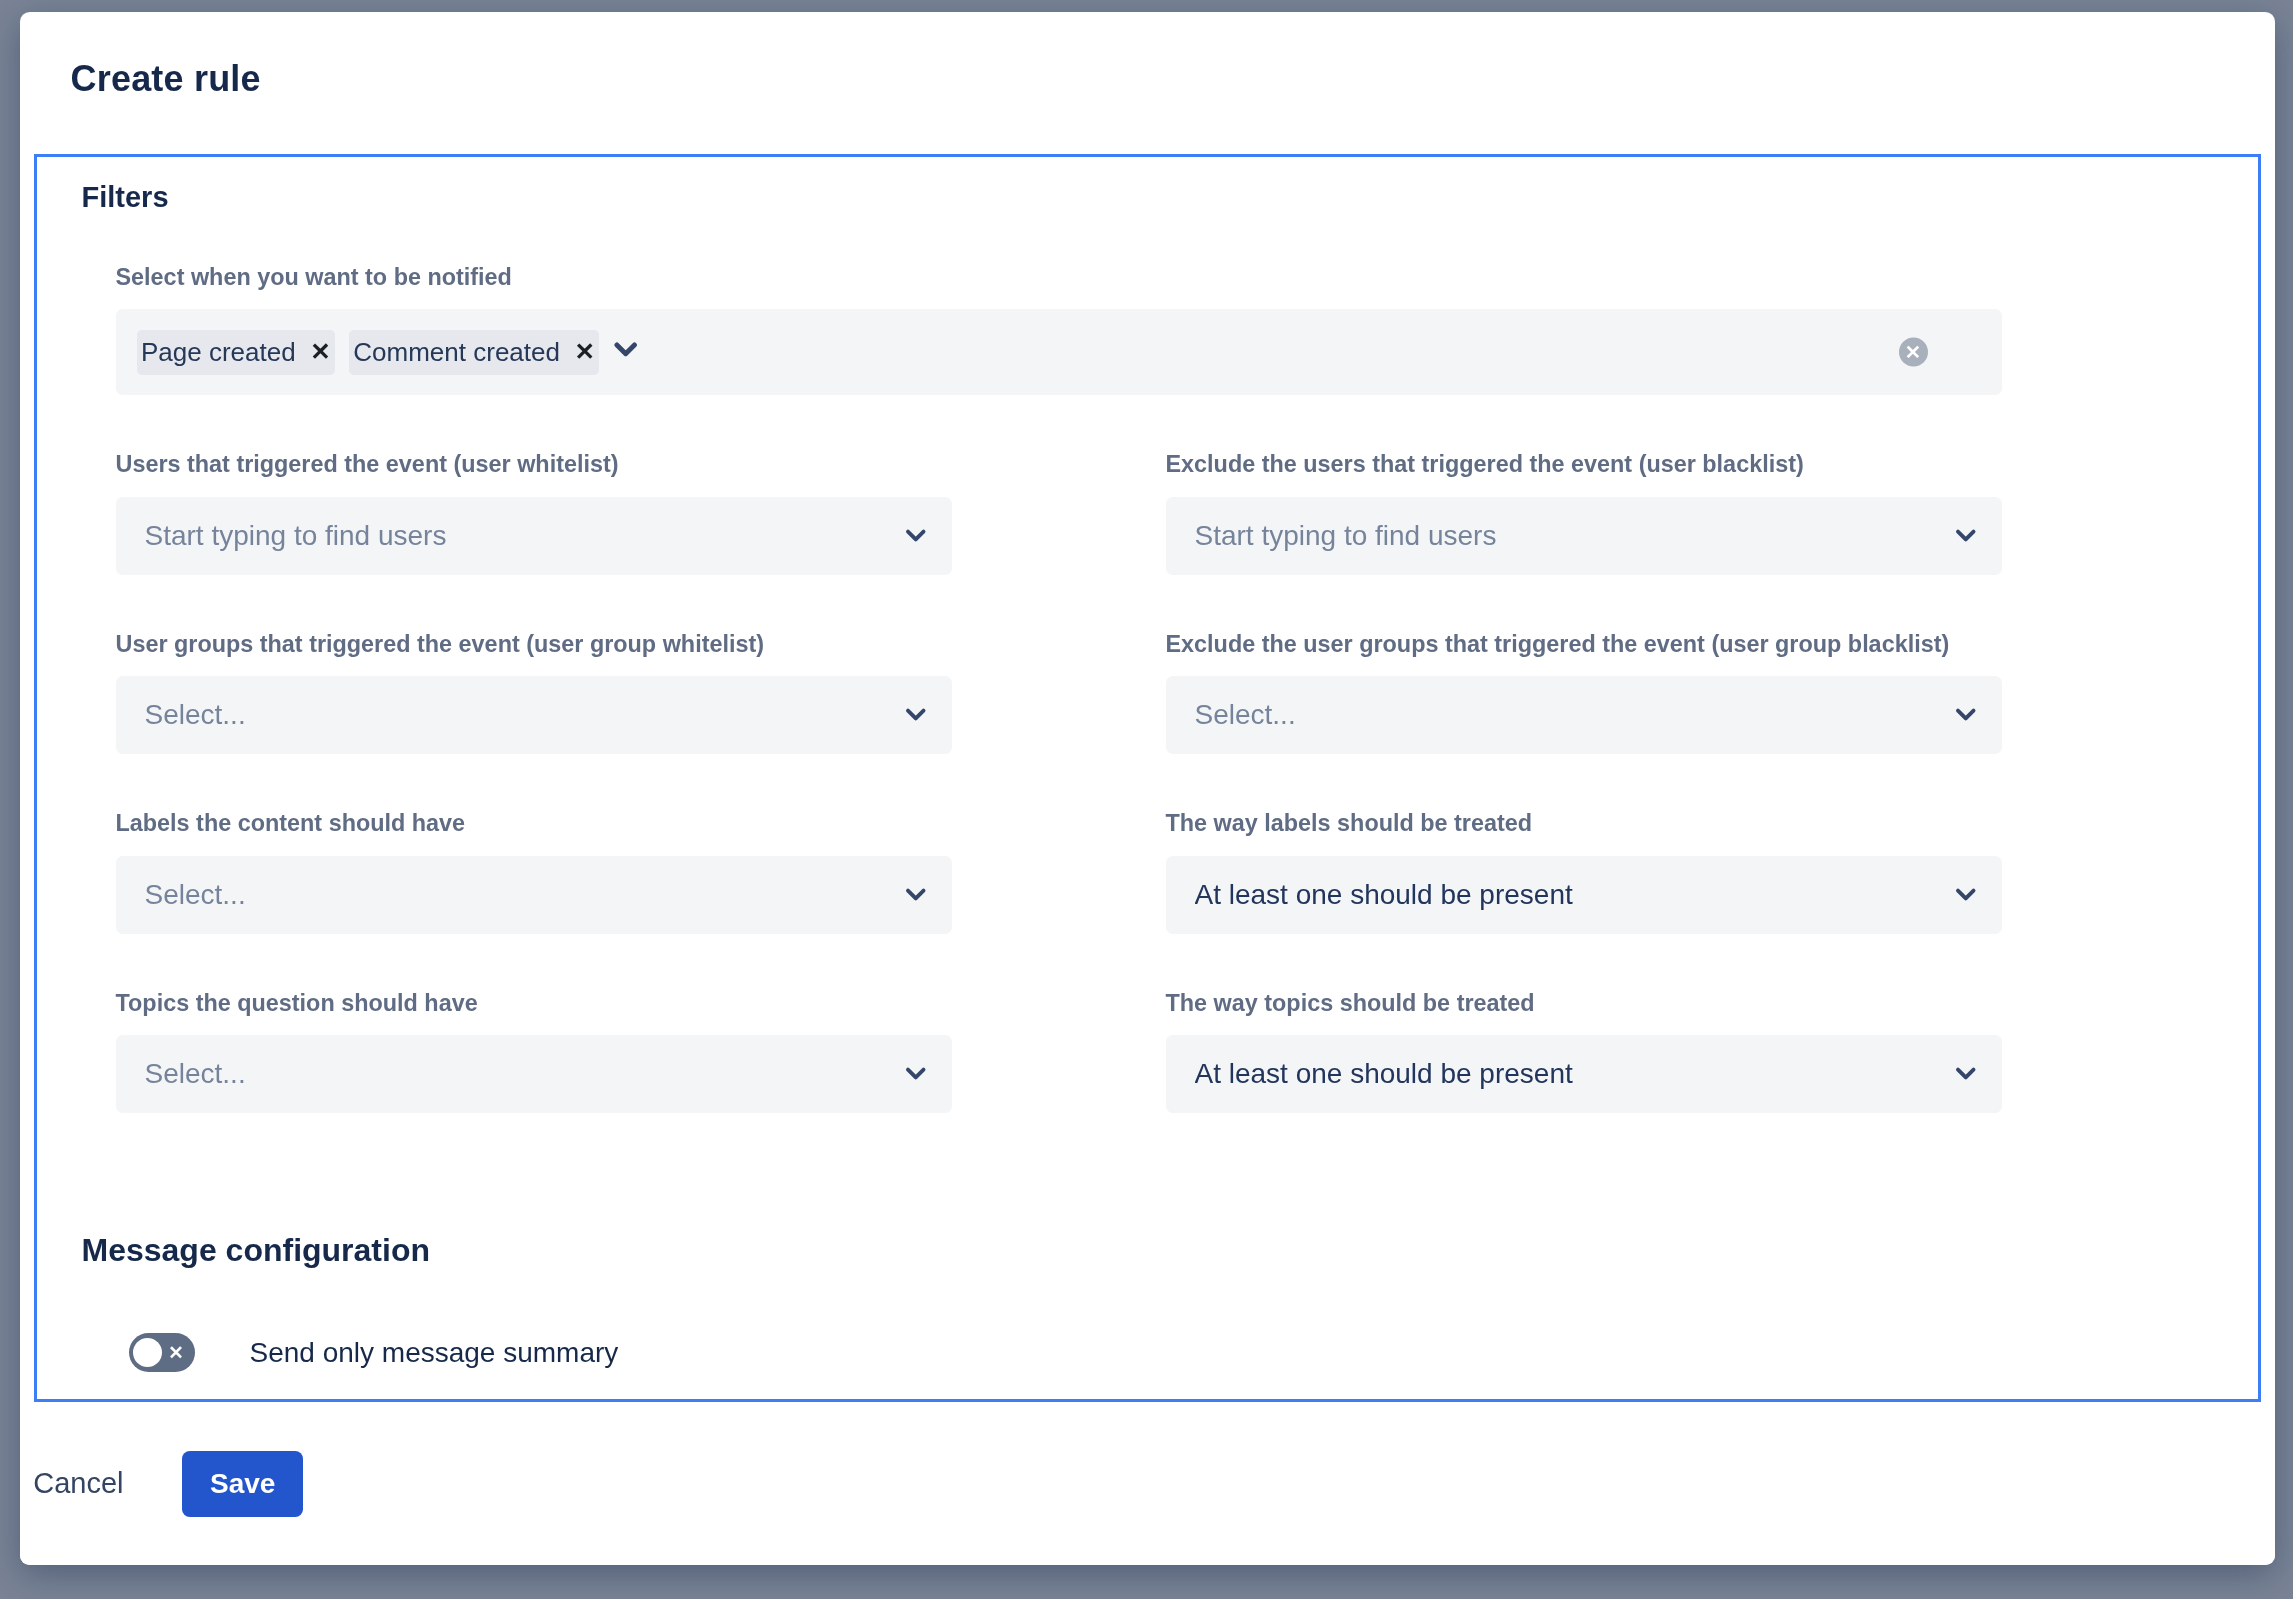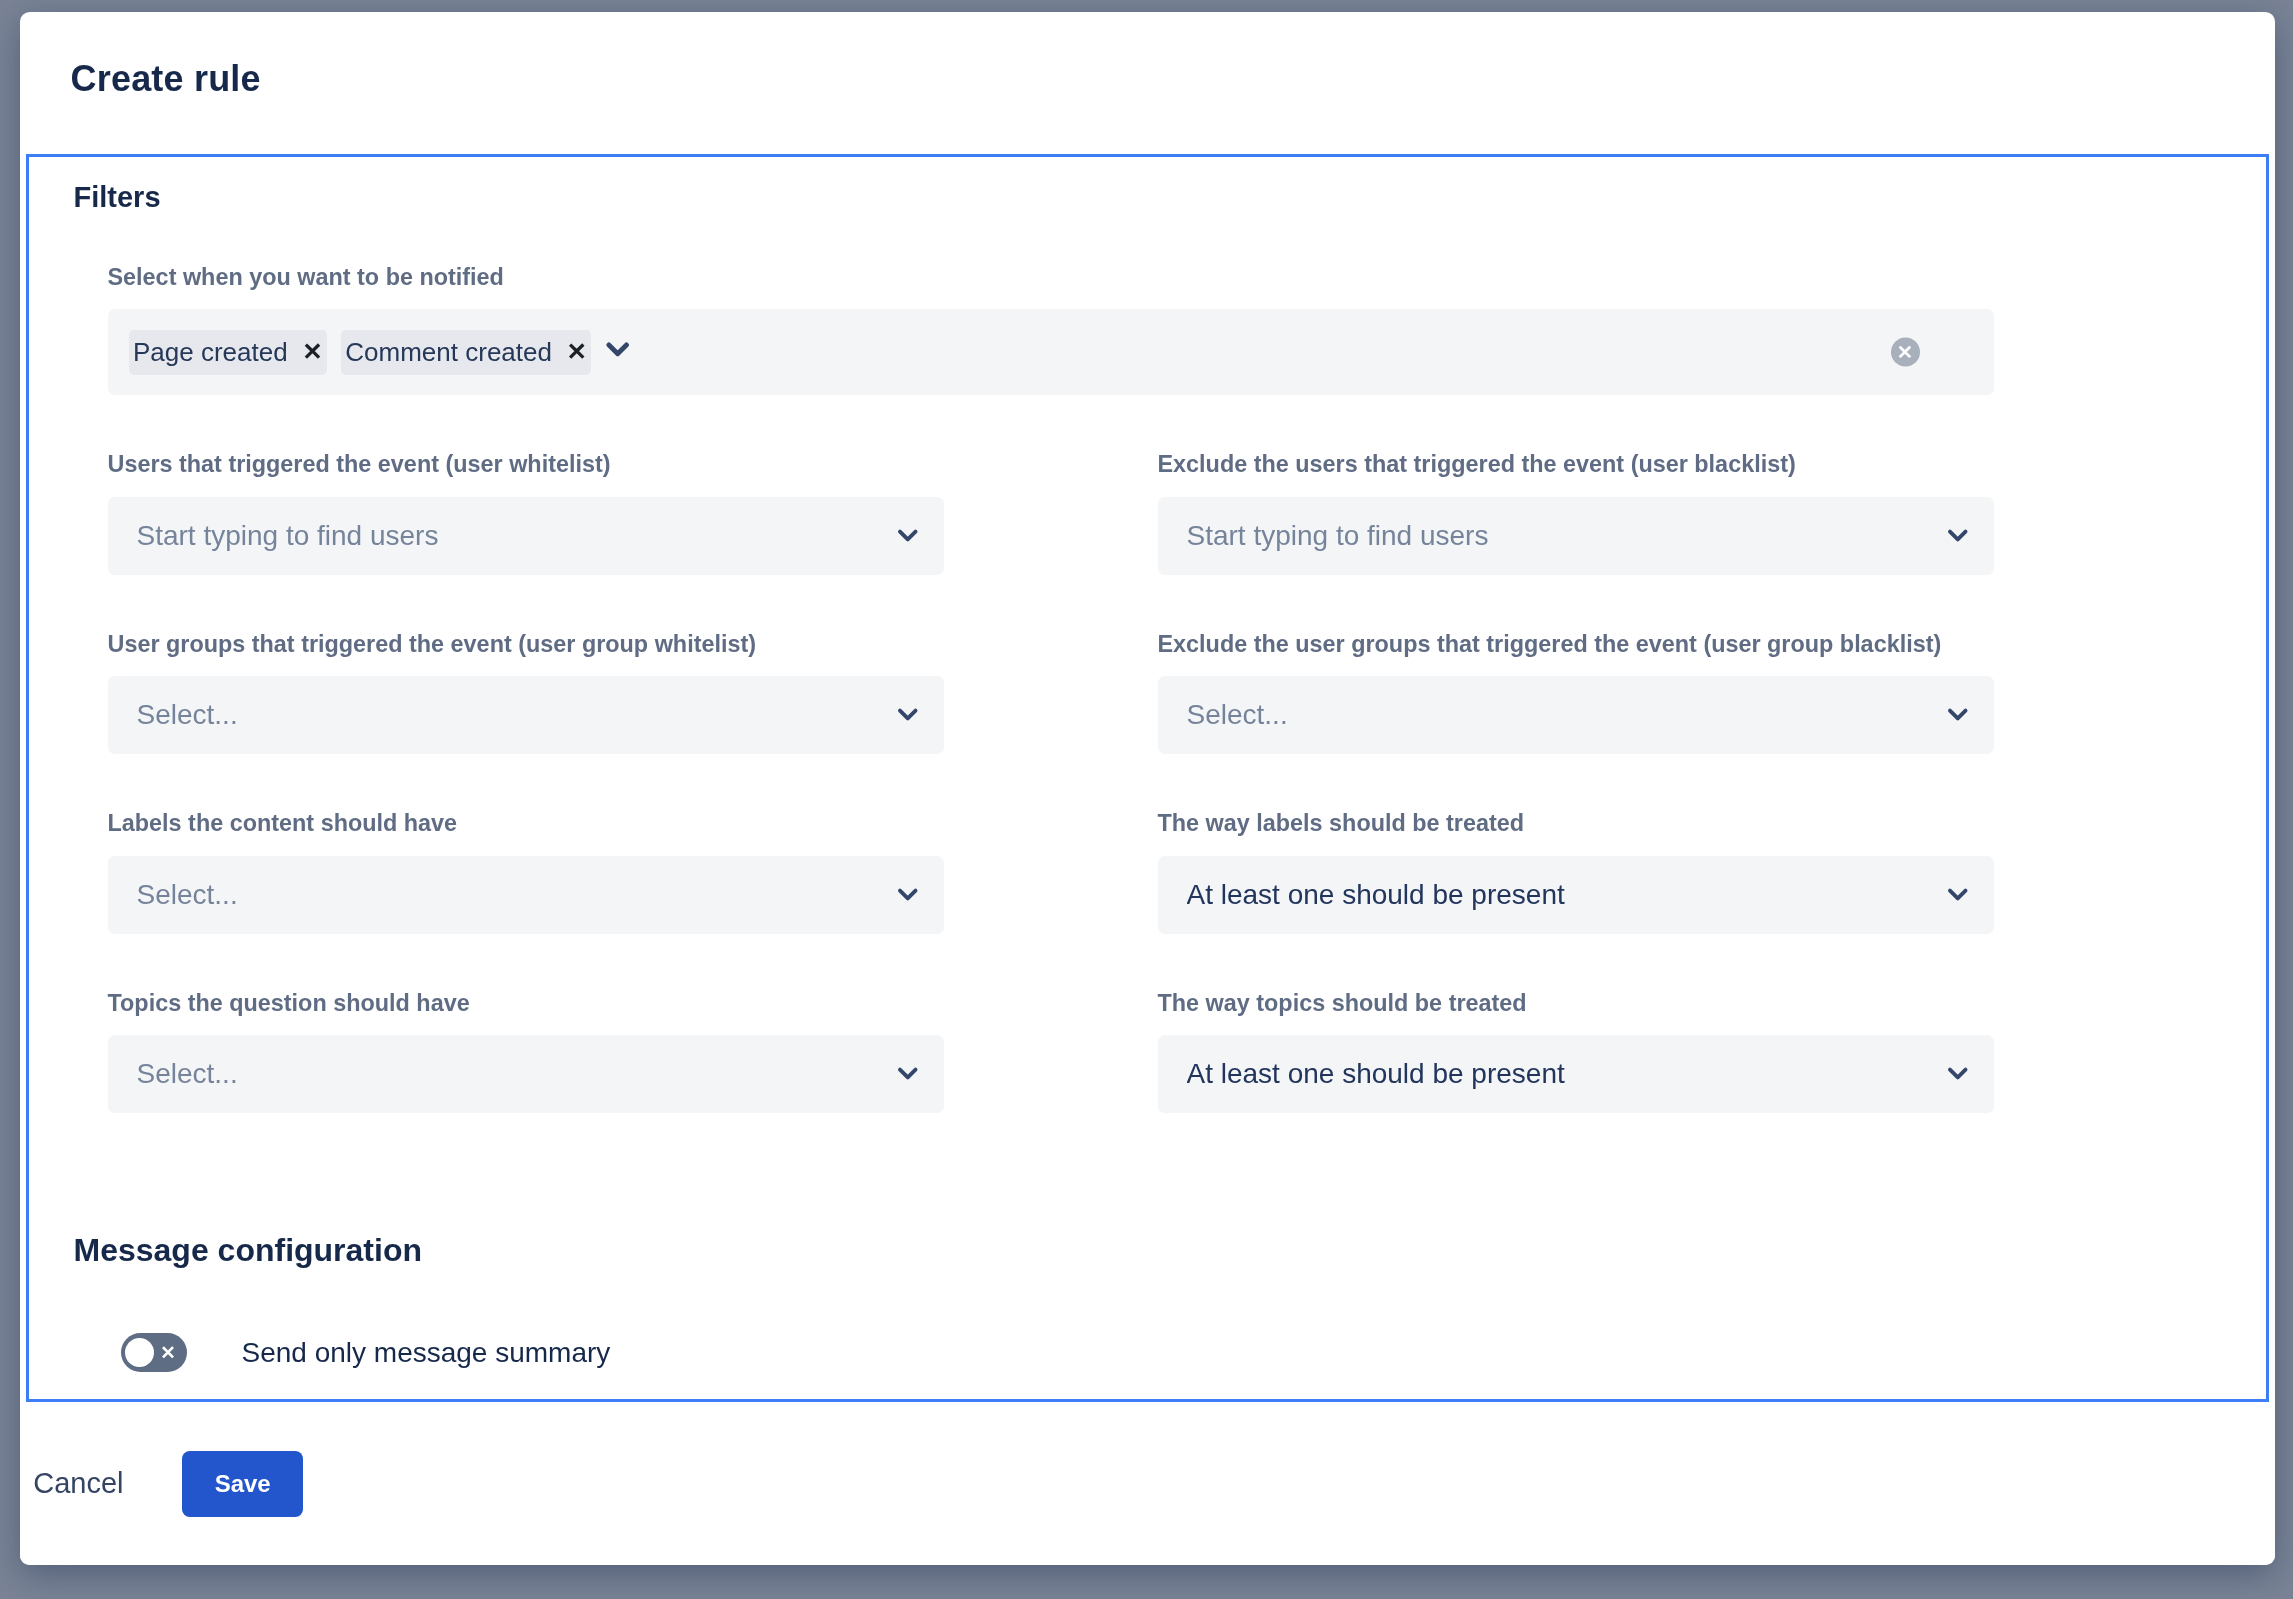--- a/index.html
+++ b/index.html
@@ -20,21 +20,21 @@
     display: flex; flex-direction: column;
     overflow: hidden;
   }
   .modal-header { padding: 45px 51px 0 51px; height: 142px; flex: 0 0 auto; }
   .modal-title {
     margin: 0; font-size: 36px; line-height: 43px; font-weight: 700;
     color: #17294A; letter-spacing: 0.2px;
   }
   .modal-content {
     flex: 1 1 auto;
-    margin: 0 6px;
+    margin: 0 14px;
     border: 3.9px solid #3D7DF5;
     background: #ffffff;
     padding: 21.5px 0 0 45px;
     overflow: hidden;
   }
   .filters-heading {
     margin: 0; font-size: 29px; line-height: 37px; font-weight: 700; color: #17294A;
   }
   .fields { margin-left: 34px; width: 1886px; }
   .field-label {
@@ -110,21 +110,21 @@
     flex: 0 0 auto; height: 163px;
     display: flex; align-items: center; justify-content: flex-start;
     padding-right: 41px; gap: 45px; background: #ffffff;
   }
   .cancel-btn {
     background: none; border: none; cursor: pointer;
     font-family: inherit; font-size: 29px; color: #344563; padding: 9.8px 13.7px;
   }
   .save-btn {
     background: #2356CD; border: none; border-radius: 7.8px; cursor: pointer;
-    font-family: inherit; font-size: 24px; font-weight: 700; color: #ffffff;
+    font-family: inherit; font-size: 28px; font-weight: 700; color: #ffffff;
     width: 121px; height: 66px;
   }
 </style>
 </head>
 <body>
 
 <div class="modal">
 
   <div class="modal-header">
     <h1 class="modal-title">Create rule</h1>

